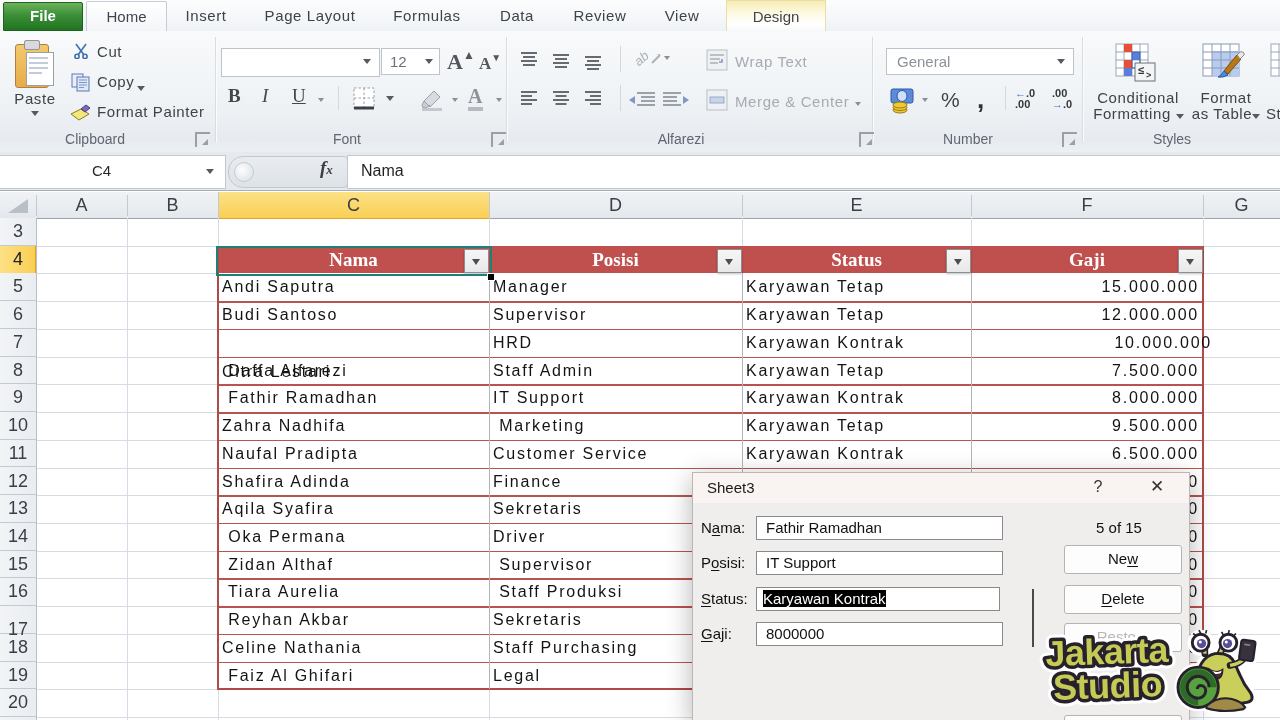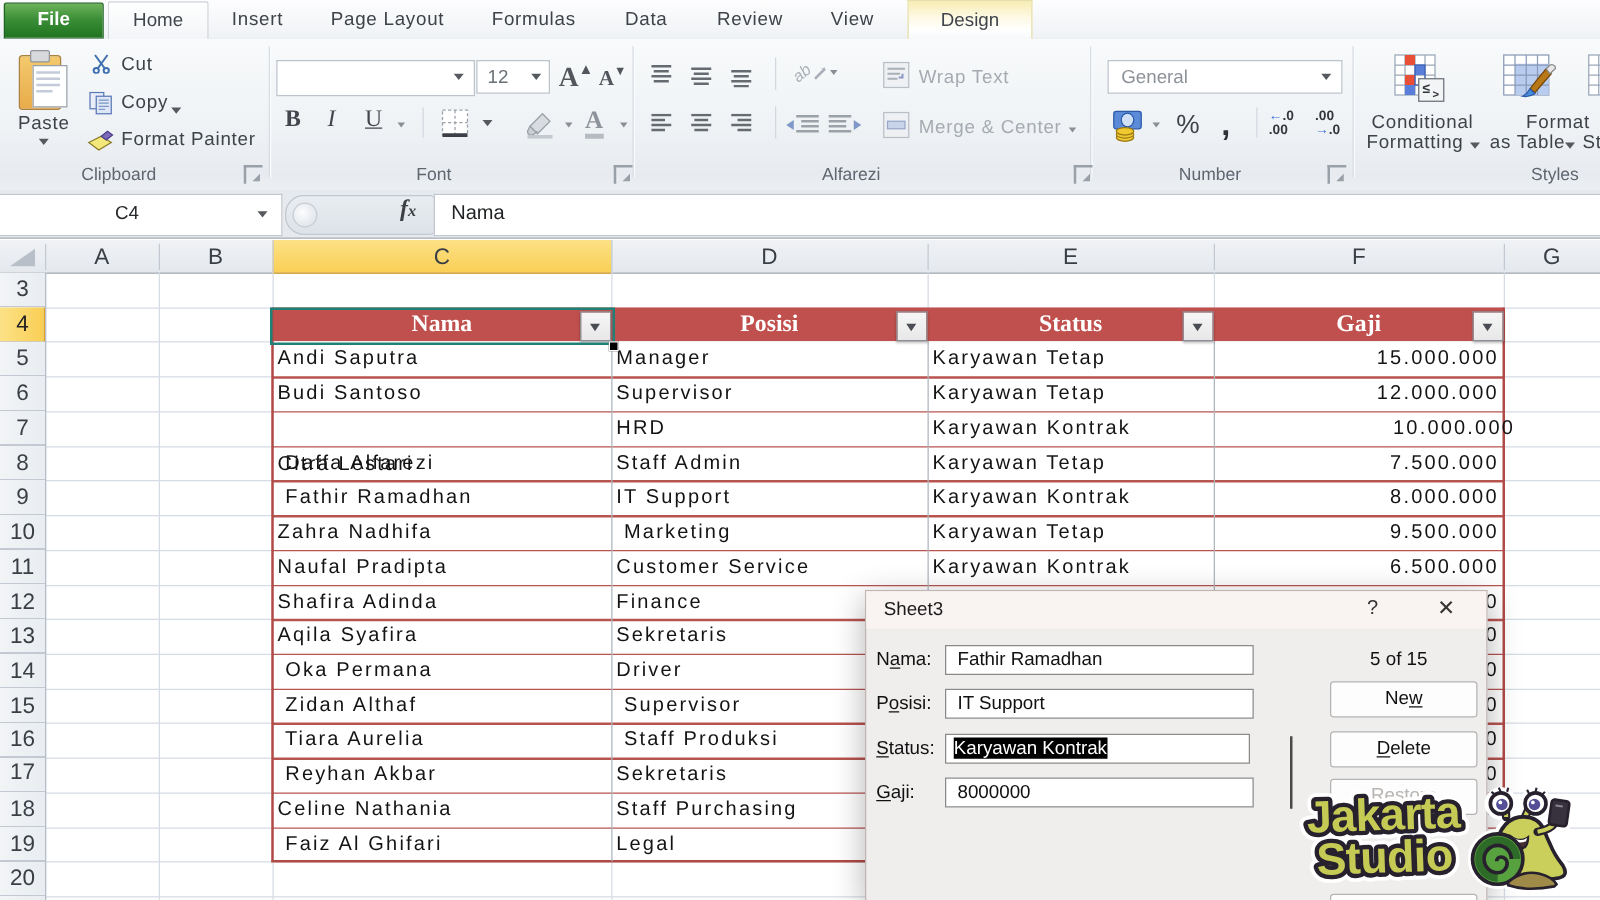--- a/index.html
+++ b/index.html
@@ -245,29 +245,29 @@
         <rect x="1" y="1" width="36" height="32"></rect>
       </g>
       <rect x="10" y="8" width="27" height="25" fill="#b8ccf0"></rect>
       <g stroke="#8a9ab8" fill="none">
         <path d="M1 9 h36 M1 17 h36 M1 25 h36 M10 1 v32 M19 1 v32 M28 1 v32"></path>
       </g>
       <path d="M22 28 Q28 20 35 12 L39 16 Q32 24 26 31 Z" fill="#b87818" stroke="#7a4a08"></path>
       <path d="M22 28 q-3 5 -6 6 q5 1 10 -2 z" fill="#4a8ad8" stroke="#2a5aa8"></path>
       <path d="M35 12 l3 -3 q2 -1 4 1 q1 2 -1 3 l-3 3 z" fill="#e8e8e8" stroke="#888"></path>
     </svg>
-    <div class="abs rbtxt" style="left:1180px;top:58px;width:92px;text-align:right;">Format</div>
+    <div class="abs rbtxt" style="left:1180px;top:58px;width:92px;text-align:center;">Format</div>
     <div class="abs rbtxt" style="left:1176px;top:74px;width:92px;text-align:center;">as Table</div>
     <div class="abs tri-d" style="left:1252px;top:83px;"></div>
     <svg class="abs" width="14" height="40" viewBox="0 0 14 40" style="left:1270px;top:12px;">
       <rect x="1" y="1" width="20" height="32" fill="#fff" stroke="#9aa7b8"></rect>
       <path d="M1 9 h13 M1 17 h13 M1 25 h13 M9 1 v32" stroke="#9aa7b8"></path>
     </svg>
     <div class="abs rbtxt" style="left:1266px;top:74px;">St</div>
-    <div class="abs glabel" style="left:1153px;top:100px;width:110px;text-align:right;">Styles</div>
+    <div class="abs glabel" style="left:1153px;top:100px;width:110px;text-align:left;">Styles</div>
   </div>
 
   <div class="abs" style="left:0;top:152px;width:1280px;height:38px;background:#e6eaef;border-bottom:1px solid #a8aeb6;">
     <div class="abs" style="left:0;top:3px;width:225px;height:32px;background:#fff;border:1px solid #c2c8cf;border-left:none;"></div>
     <div class="abs" style="left:92px;top:3px;height:32px;line-height:32px;font-size:15px;color:#27292c;">C4</div>
     <div class="abs tri-d" style="left:206px;top:17px;"></div>
     <div class="abs" style="left:228px;top:4px;width:118px;height:30px;background:linear-gradient(#e9edf1,#dde2e8);border:1px solid #c2c8cf;border-radius:15px 4px 4px 15px;"></div>
     <div class="abs" style="left:234px;top:10px;width:18px;height:18px;border-radius:50%;background:radial-gradient(circle at 7px 7px,#fdfdfe,#d8dde3);border:1px solid #c6ccd3;"></div>
     <div class="abs" style="left:320px;top:5px;font-size:19px;font-style:italic;font-weight:bold;color:#3c4044;font-family:'Liberation Serif',serif;">f<span style="font-size:13px;">x</span></div>
     <div class="abs" style="left:347px;top:3px;width:933px;height:32px;background:#fff;border:1px solid #c2c8cf;border-right:none;"></div>
@@ -333,21 +333,21 @@
     <div class="abs rowhd" style="top:136.9px;height:27.7px;line-height:27.7px;">7</div>
     <div class="abs rowhd" style="top:164.6px;height:27.7px;line-height:27.7px;">8</div>
     <div class="abs rowhd" style="top:192.3px;height:27.7px;line-height:27.7px;">9</div>
     <div class="abs rowhd" style="top:220.0px;height:27.7px;line-height:27.7px;">10</div>
     <div class="abs rowhd" style="top:247.8px;height:27.7px;line-height:27.7px;">11</div>
     <div class="abs rowhd" style="top:275.5px;height:27.7px;line-height:27.7px;">12</div>
     <div class="abs rowhd" style="top:303.2px;height:27.7px;line-height:27.7px;">13</div>
     <div class="abs rowhd" style="top:330.9px;height:27.7px;line-height:27.7px;">14</div>
     <div class="abs rowhd" style="top:358.6px;height:27.7px;line-height:27.7px;">15</div>
     <div class="abs rowhd" style="top:386.4px;height:27.7px;line-height:27.7px;">16</div>
-    <div class="abs rowhd" style="top:412px;height:27.7px;line-height:27.7px;">17</div>
+    <div class="abs rowhd" style="top:424px;height:27.7px;line-height:27.7px;">17</div>
     <div class="abs rowhd" style="top:441.8px;height:27.7px;line-height:27.7px;">18</div>
     <div class="abs rowhd" style="top:469.5px;height:27.7px;line-height:27.7px;">19</div>
     <div class="abs rowhd" style="top:497.2px;height:27.7px;line-height:27.7px;">20</div>
 
     <div class="abs" style="left:218px;top:53.7px;width:985px;height:27.7px;background:#c0504d;"></div>
 
     <div class="abs" style="left:218px;top:81.4px;width:985px;height:415.8px;background:#fff;"></div>
 
     <div class="abs tbl-h" style="top:109.2px;"></div>
     <div class="abs tbl-h" style="top:136.9px;"></div>

